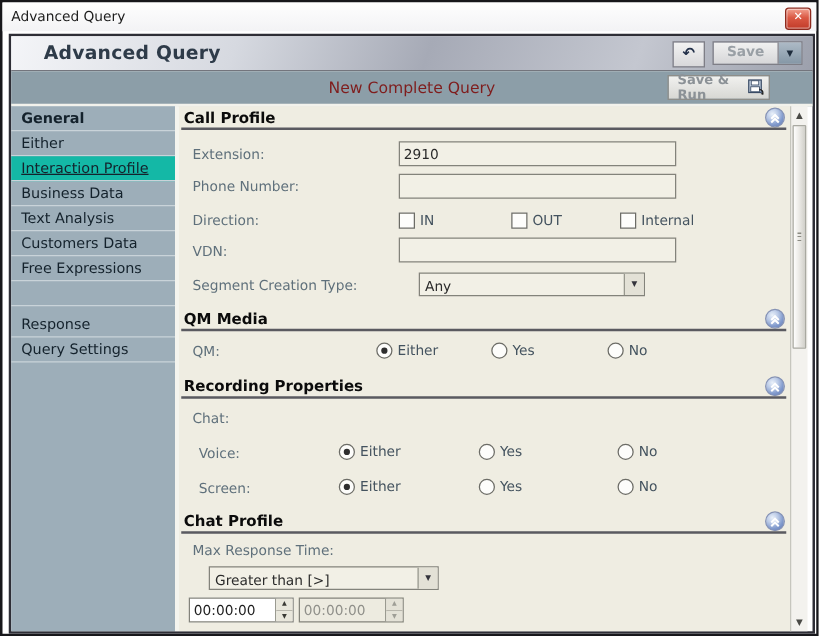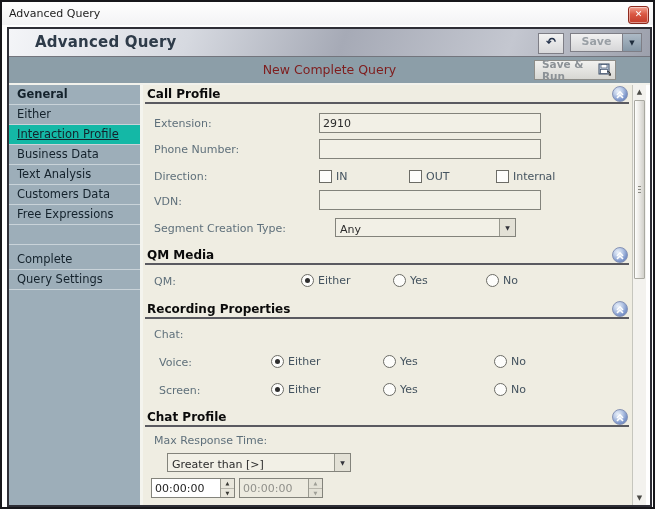--- a/index.html
+++ b/index.html
@@ -101,21 +101,21 @@
         <div class="sidebar">
           <div class="side-item bold">General</div>
           <div class="side-item">Either</div>
           <div class="side-item sel">Interaction Profile</div>
           <div class="side-item">Business Data</div>
           <div class="side-item">Text Analysis</div>
           <div class="side-item">Customers Data</div>
           <div class="side-item">Free Expressions</div>
           <div class="side-item"></div>
           <div class="side-spacer"></div>
-          <div class="side-item">Complete</div>
+          <div class="side-item">Response</div>
           <div class="side-item">Query Settings</div>
         </div>
 
         <div class="side-gap"></div>
 
         <div class="content">
 
           <div class="sec-title" style="top:2px">Call Profile</div>
           <div class="collapse" style="top:1px">
             <svg width="14" height="14" viewBox="0 0 14 14">

